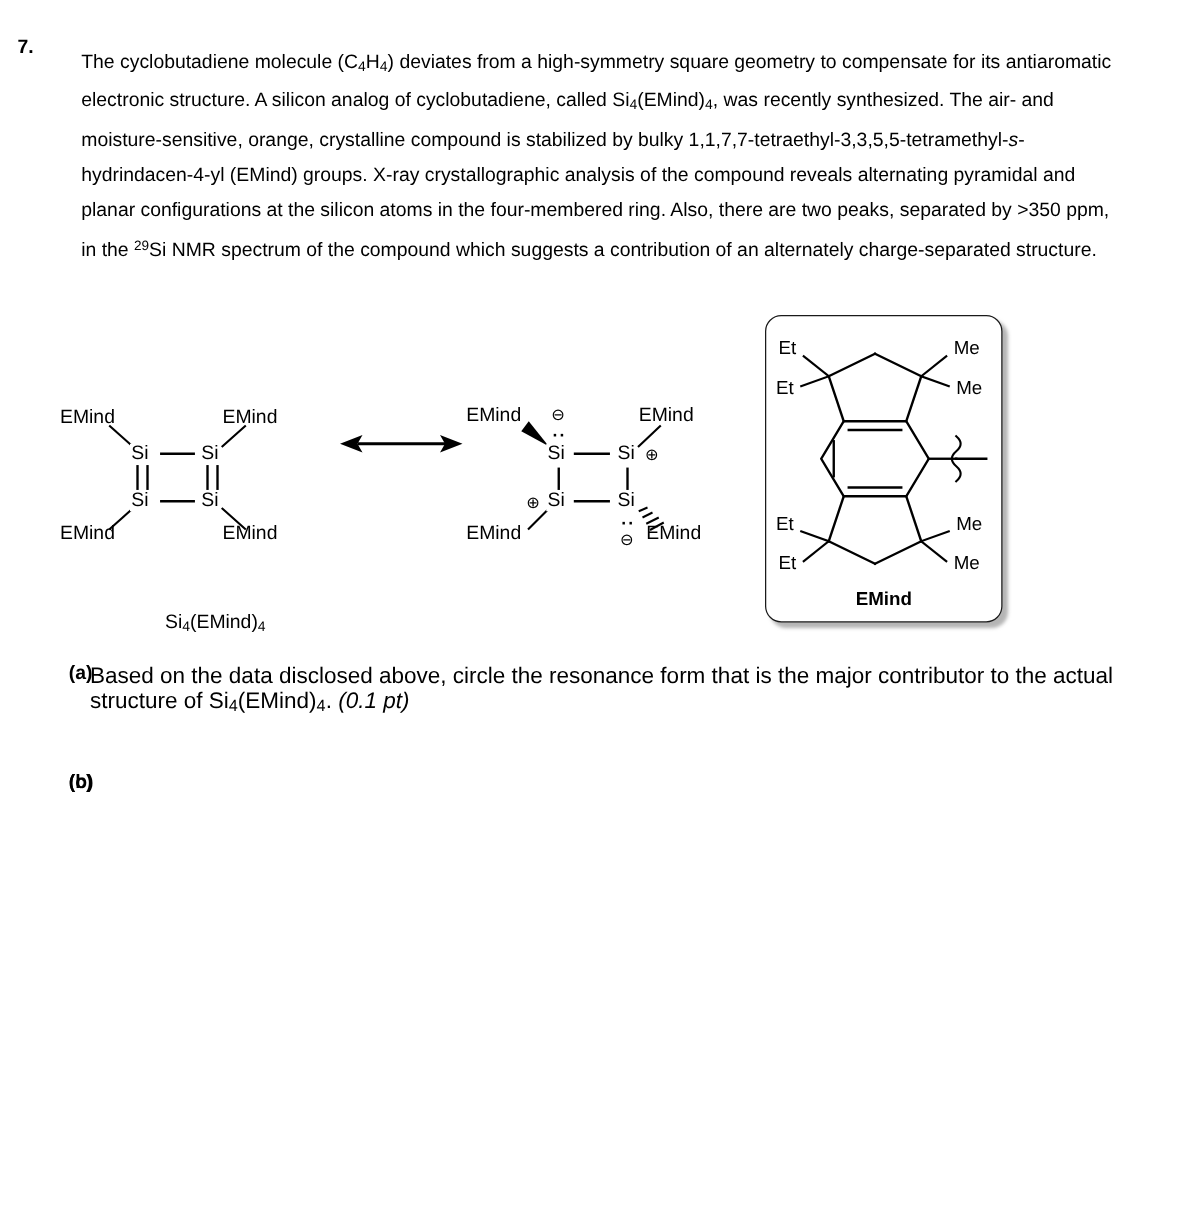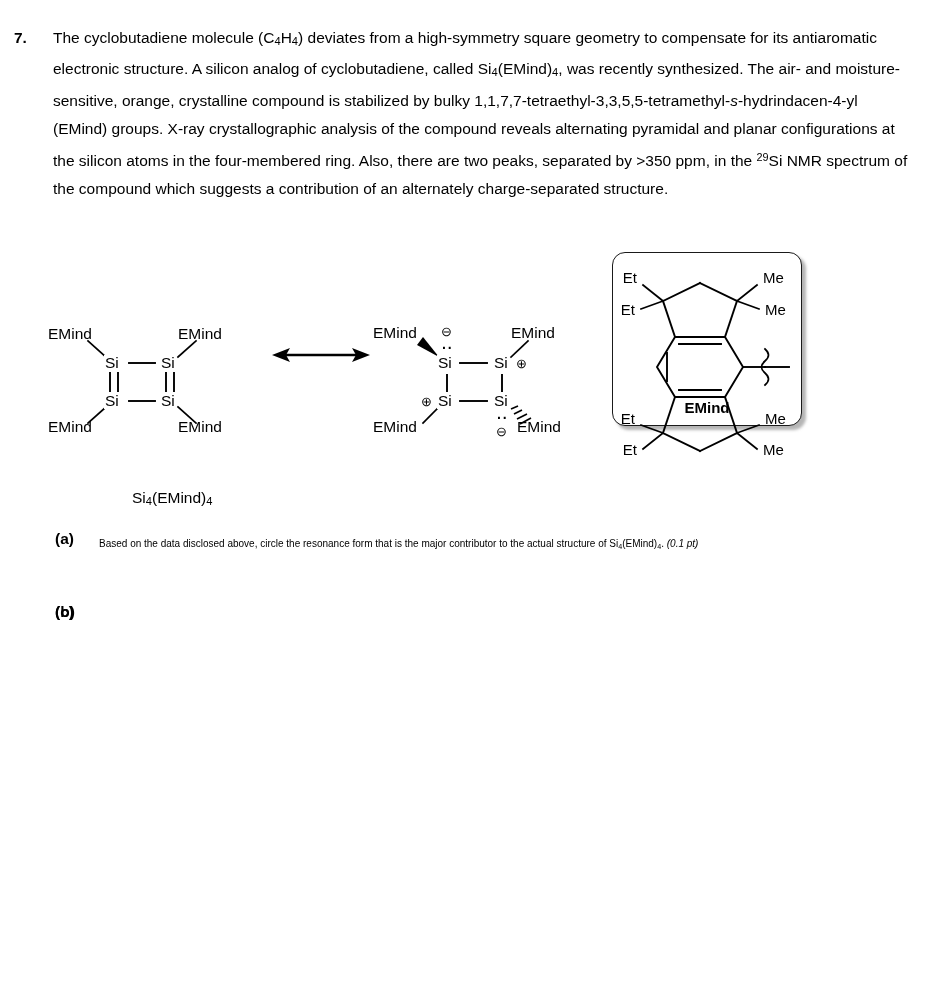--- a/index.html
+++ b/index.html
@@ -30,21 +30,21 @@
     font-weight: bold;
     font-size: 15.5px;
   }
   .q-body {
     margin-left: 53px;
     margin-right: 38px;
     font-size: 15.5px;
     line-height: 28px;
     text-align: left;
   }
-  .q-body p { margin: 0; }
+  .q-body p { margin: 12px; }
   sub { font-size: 0.72em; vertical-align: -0.22em; }
   sup { font-size: 0.70em; vertical-align: 0.46em; }
   .ital { font-style: italic; }
 
   
   .scheme {
     position: absolute;
     left: 0;
     top: 243px;
     width: 952px;
@@ -109,21 +109,21 @@
     width: 98px;
     height: 18px;
   }
 
   
   .emind-box {
     position: absolute;
     left: 612px;
     top: 9px;
     width: 190px;
-    height: 174px;
+    height: 246px;
     border: 1.6px solid #1a1a1a;
     border-radius: 13px;
     background: #ffffff;
     box-shadow: 4px 4px 3px rgba(120,120,120,0.55);
     box-sizing: border-box;
   }
   .emind-caption {
     position: absolute;
     left: 0;
     right: 0;
@@ -156,24 +156,24 @@
     margin-bottom: 42px;
   }
   .part-tag {
     position: absolute;
     left: 55px;
     top: 0;
     font-weight: bold;
     font-size: 15.5px;
   }
   .part-text {
-    margin-left: 99px;
+    margin-left: 72px;
     margin-right: 46px;
-    font-size: 10px;
-    line-height: 28px;
+    font-size: 18px;
+    line-height: 20px;
   }
   .part-text p { margin: 0; }
 </style>
 </head>
 <body>
 
 <div class="question-block">
   <div class="q-number">7.</div>
   <div class="q-body">
     <p>

